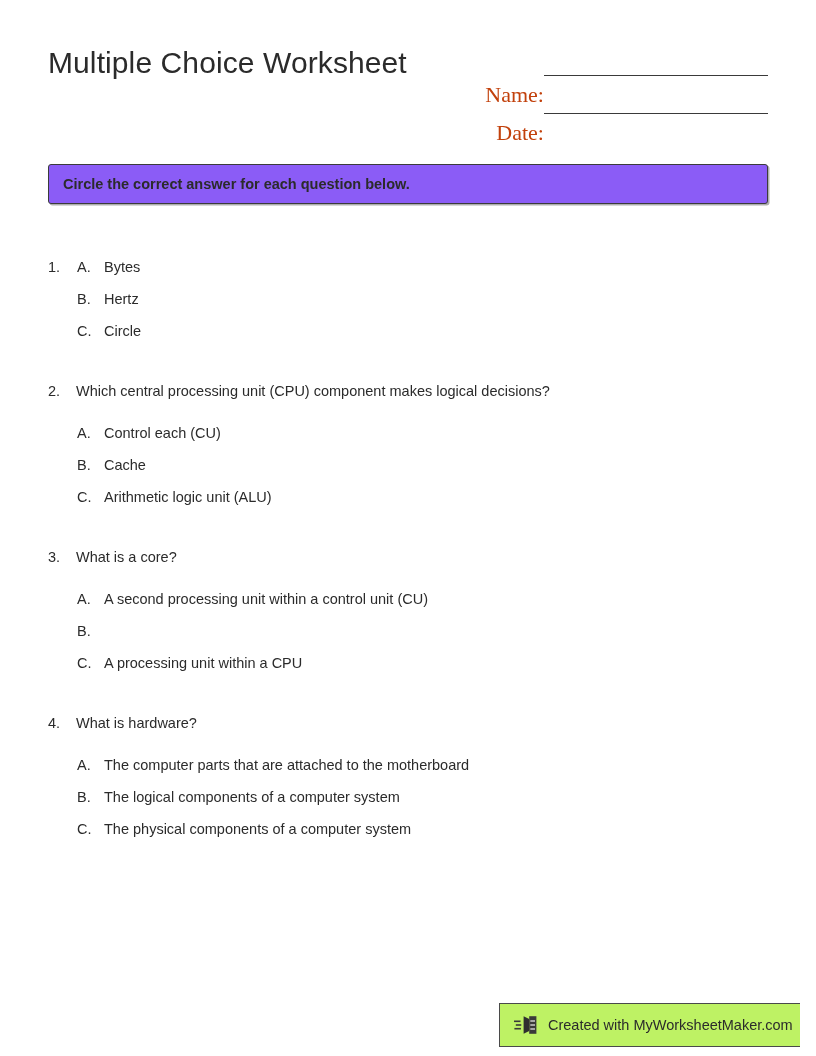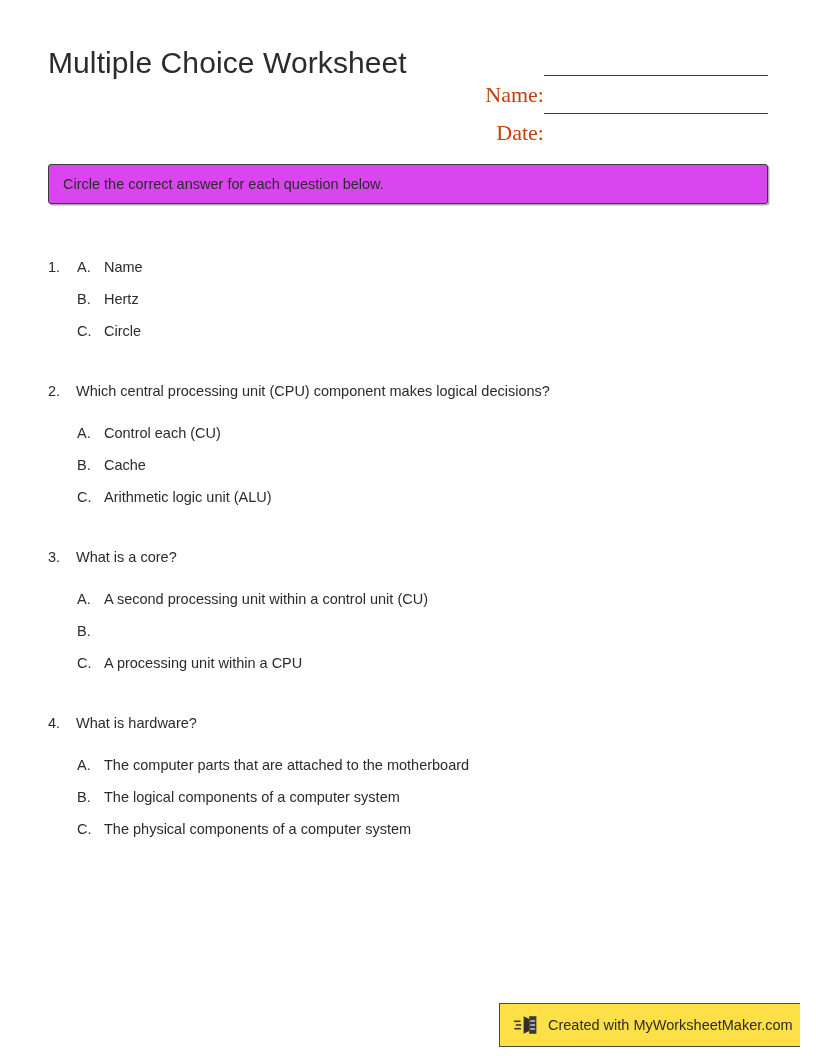--- a/index.html
+++ b/index.html
@@ -75,22 +75,23 @@
   
   .instruction-box {
     position: absolute;
     left: 48px;
     top: 164px;
     width: 720px;
     height: 40px;
     border: 1.3px solid #3b3b3b;
     border-radius: 3px;
     box-sizing: border-box;
-    background: #d946ef;
+    background: #8b5cf6;
     box-shadow: 1.5px 1.5px 0 rgba(0,0,0,0.32);
+    font-weight: bold;
   }
   .instruction-text {
     position: absolute;
     left: 14px;
     top: 50%;
     transform: translateY(-50%);
     font-size: 14.5px;
     color: #2b2b2b;
     white-space: nowrap;
   }
@@ -148,21 +149,21 @@
 
   
   .footer-badge {
     position: absolute;
     left: 499px;
     top: 1003px;
     width: 307px;
     height: 44px;
     border: 1.3px solid #4a4a4a;
     box-sizing: border-box;
-    background: #fde047;
+    background: #bef264;
     display: flex;
     align-items: center;
     padding-left: 14px;
   }
   .footer-logo {
     width: 26px;
     height: 24px;
     margin-right: 8px;
     flex: 0 0 auto;
     display: block;
@@ -194,21 +195,21 @@
   </div>
 
   <div class="instruction-box">
     <span class="instruction-text">Circle the correct answer for each question below.</span>
   </div>
 
   <div class="questions" id="questions-container">
       <div class="question-block">
         <div class="question-stem"><span class="question-number">1.</span></div>
         <div class="options">
-          <div class="option-row"><span class="option-letter">A.</span><span class="option-text">Name</span></div>
+          <div class="option-row"><span class="option-letter">A.</span><span class="option-text">Bytes</span></div>
           <div class="option-row"><span class="option-letter">B.</span><span class="option-text">Hertz</span></div>
           <div class="option-row"><span class="option-letter">C.</span><span class="option-text">Circle</span></div>
         </div>
       </div>
       <div class="question-block">
         <div class="question-stem"><span class="question-number">2.</span><span>Which central processing unit (CPU) component makes logical decisions?</span></div>
         <div class="options">
           <div class="option-row"><span class="option-letter">A.</span><span class="option-text">Control each (CU)</span></div>
           <div class="option-row"><span class="option-letter">B.</span><span class="option-text">Cache</span></div>
           <div class="option-row"><span class="option-letter">C.</span><span class="option-text">Arithmetic logic unit (ALU)</span></div>

